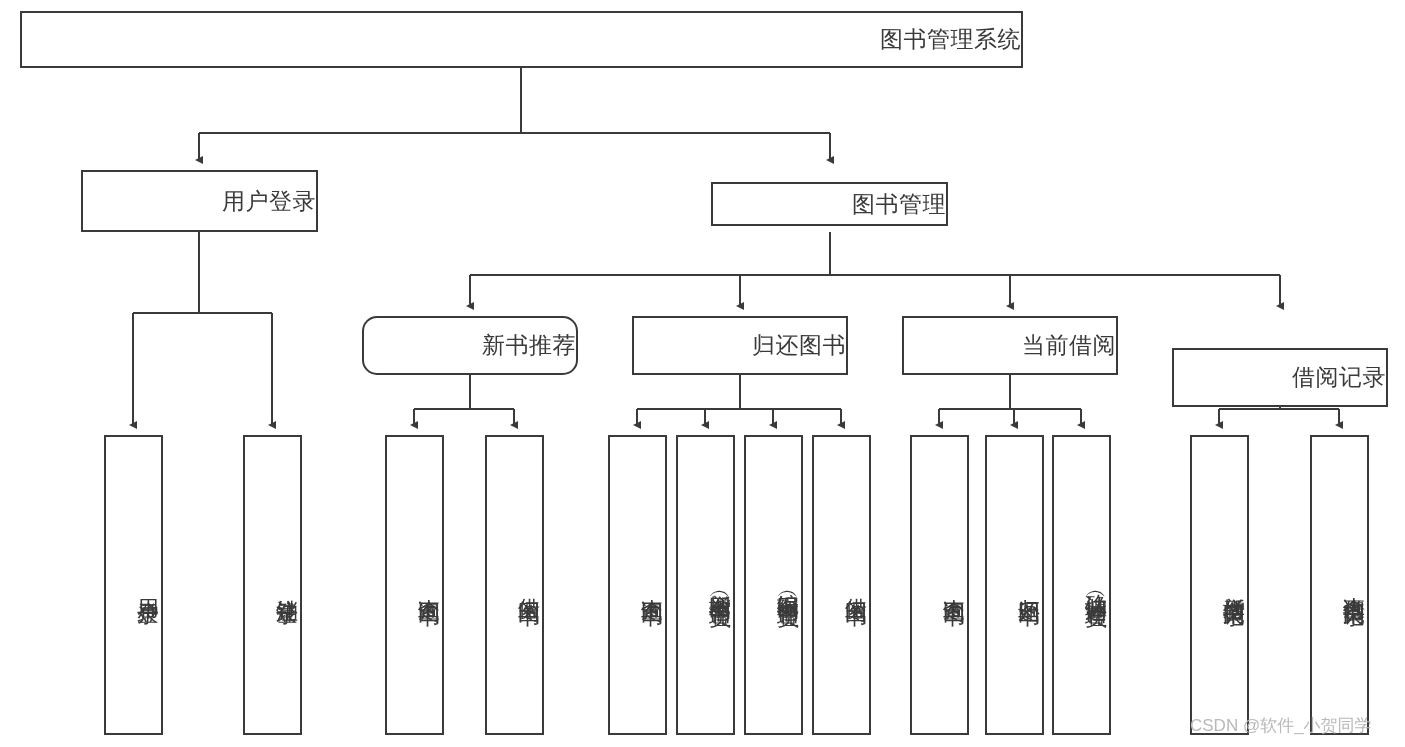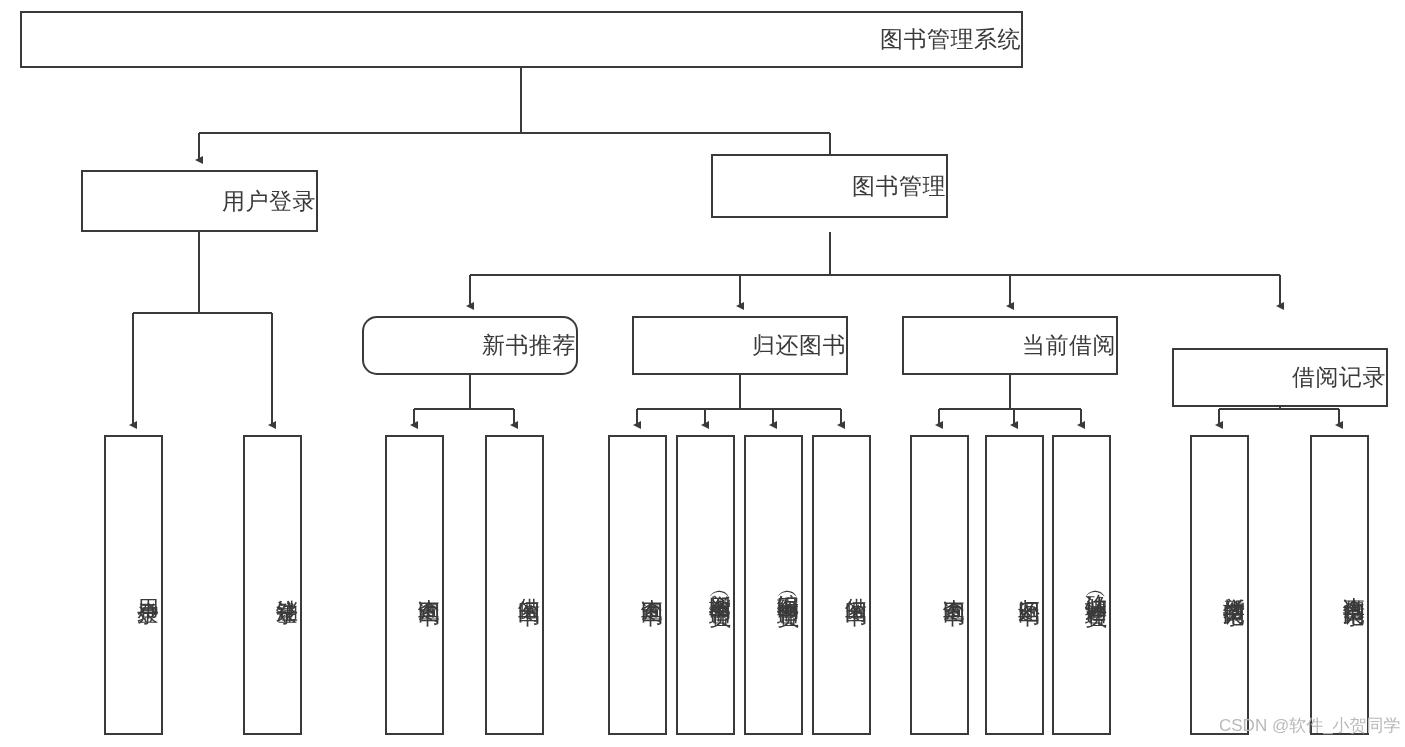--- a/index.html
+++ b/index.html
@@ -58,21 +58,20 @@
     white-space: normal;
     text-align: center;
   }
   .watermark {
     position: absolute;
     color: #b9b9b9;
     font-size: 17px;
     font-family: "Liberation Sans", sans-serif;
     white-space: nowrap;
     pointer-events: none;
-    padding-left: 29px;
   }
 </style>
 </head>
 <body>
 
 <div id="diagram-root">
 
   <svg class="diagram-canvas" viewBox="0 0 1405 747" xmlns="http://www.w3.org/2000/svg">
     <defs>
       <marker id="arrowhead" markerWidth="9" markerHeight="9" refX="4.5" refY="4.5" orient="auto" markerUnits="userSpaceOnUse">
@@ -123,21 +122,21 @@
     </g>
   </svg>
 
   <div class="node-box node-root" style="left:20px; top:11px; width:1003px; height:57px;">
     <span class="node-label">图书管理系统</span>
   </div>
 
   <div class="node-box node-level1" style="left:81px; top:170px; width:237px; height:62px;">
     <span class="node-label">用户登录</span>
   </div>
-  <div class="node-box node-level1" style="left:711px; top:154px; width:237px; height:64px;">
+  <div class="node-box node-level1" style="left:711px; top:182px; width:237px; height:44px;">
     <span class="node-label">图书管理</span>
   </div>
 
   <div class="node-box node-level2" style="left:362px; top:316px; width:216px; height:59px;border-radius:15px;">
     <span class="node-label">新书推荐</span>
   </div>
   <div class="node-box node-level2" style="left:632px; top:316px; width:216px; height:59px;">
     <span class="node-label">归还图书</span>
   </div>
   <div class="node-box node-level2" style="left:902px; top:316px; width:216px; height:59px;">

